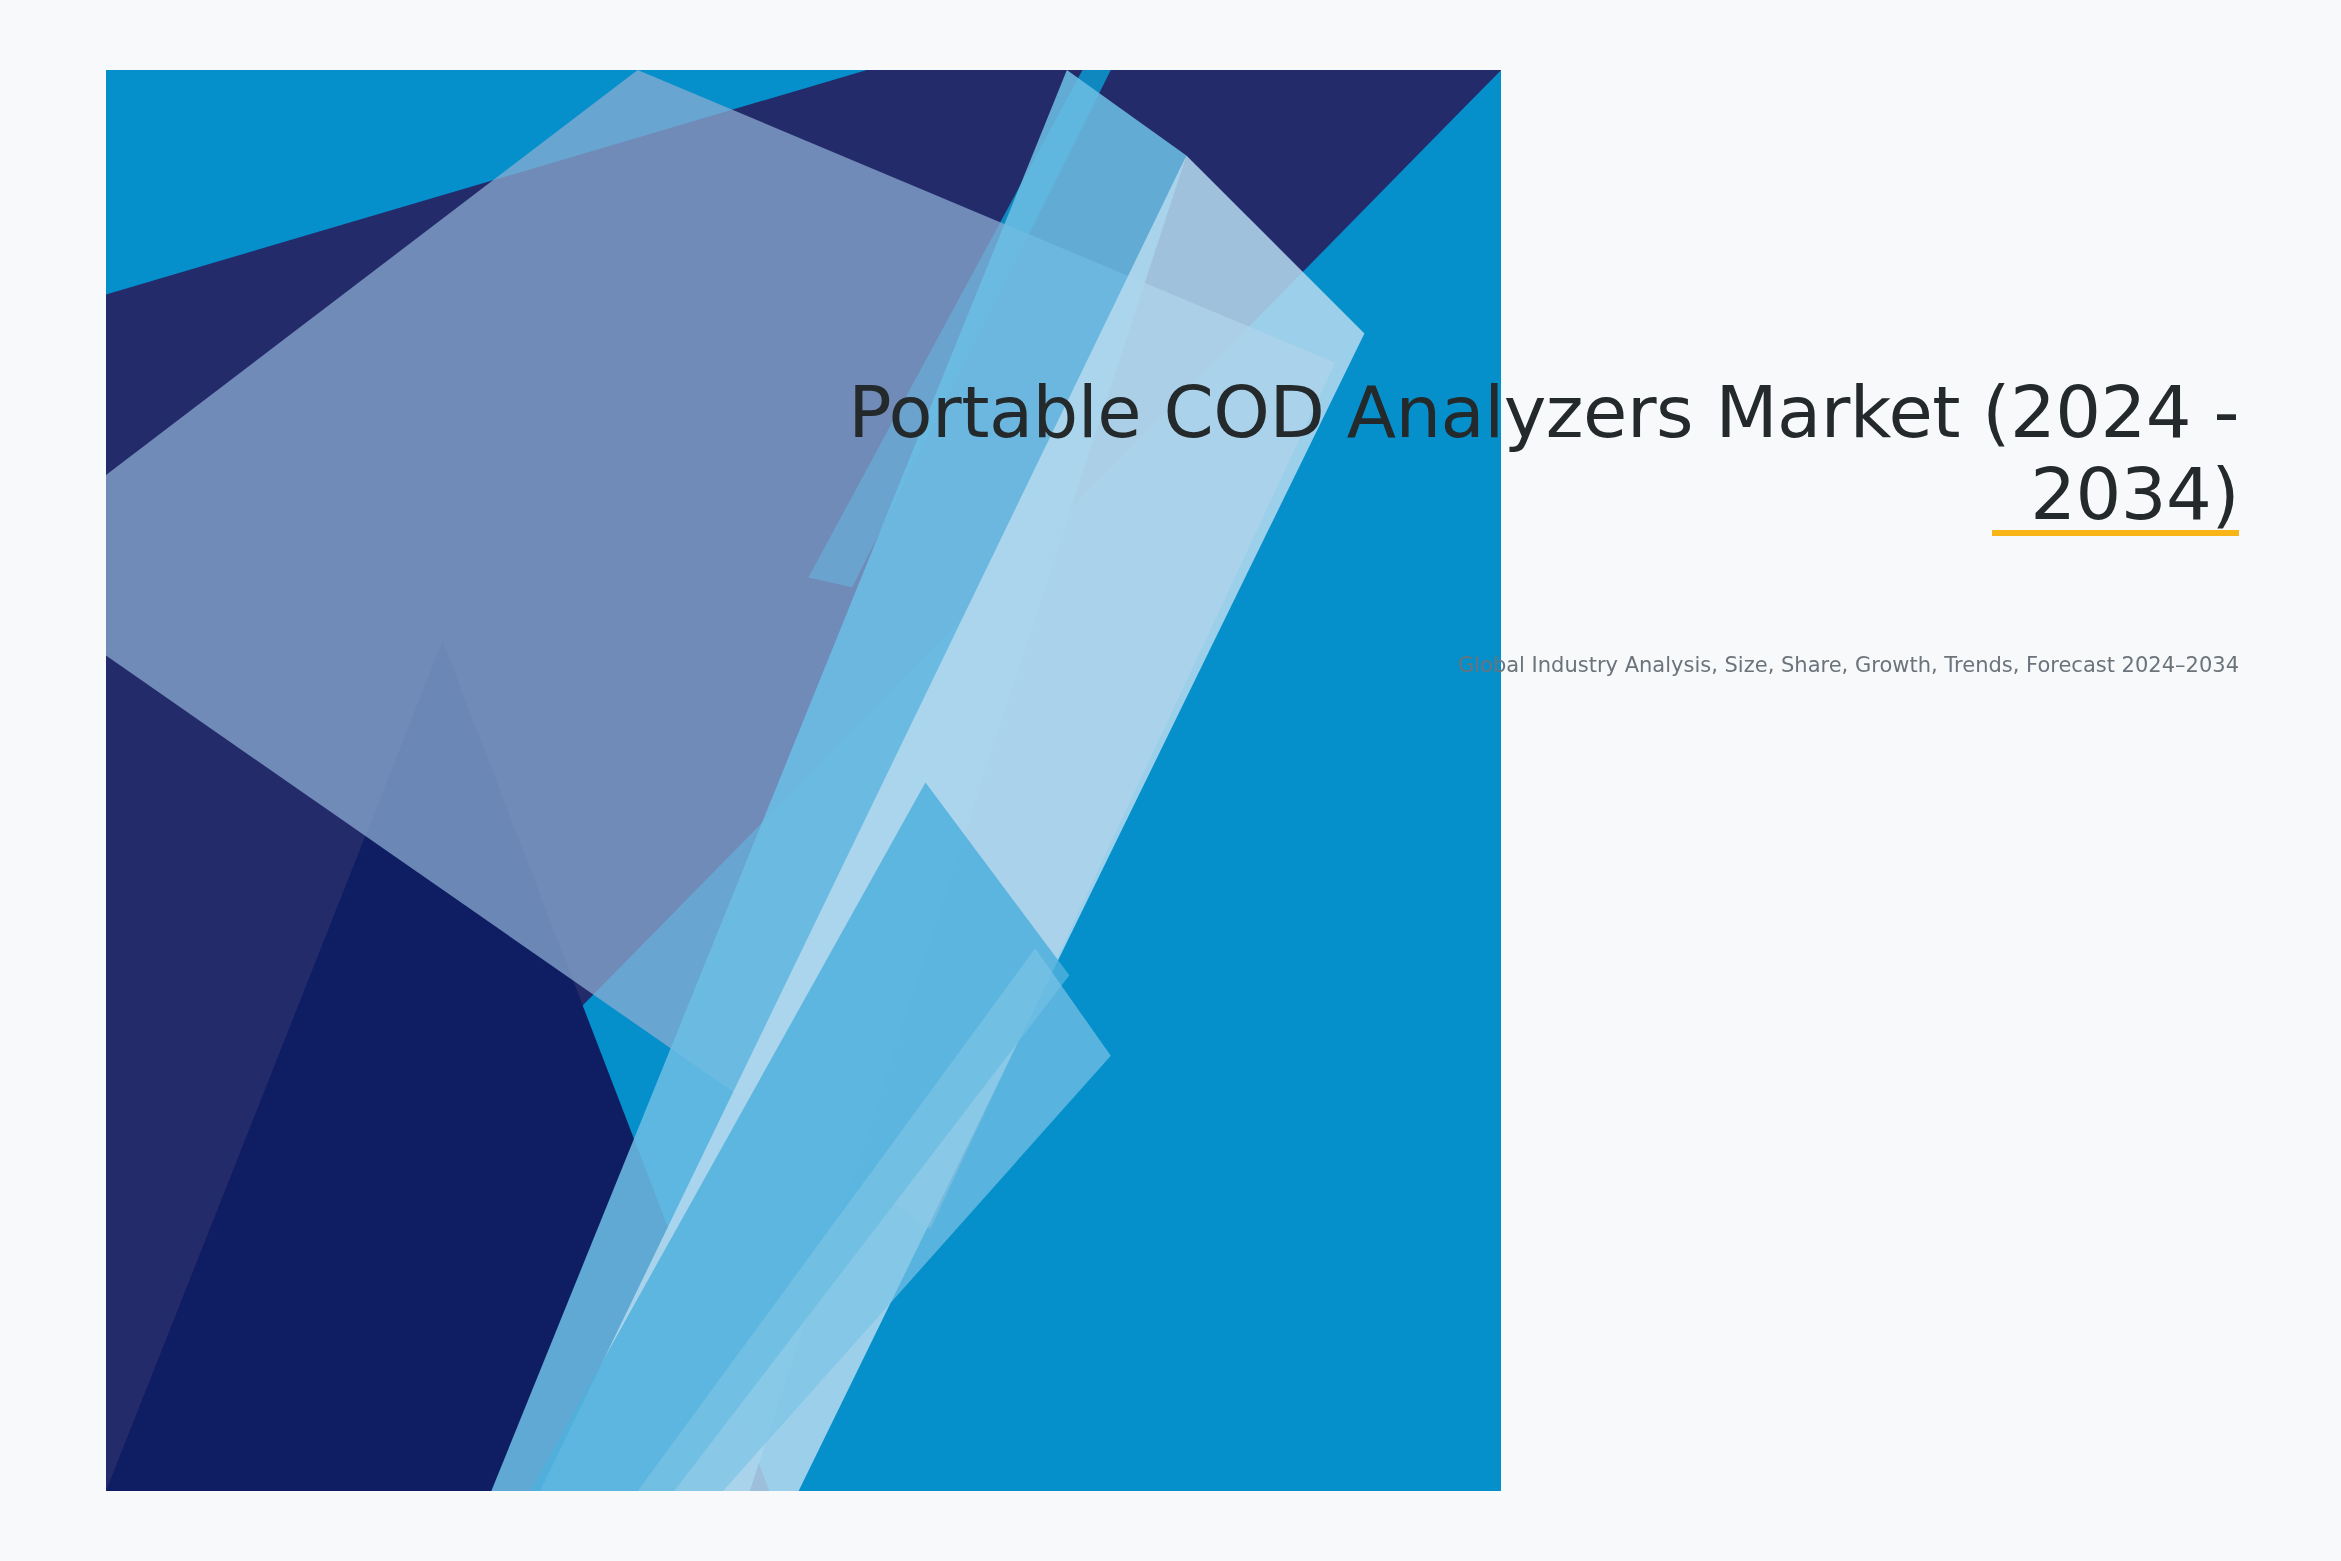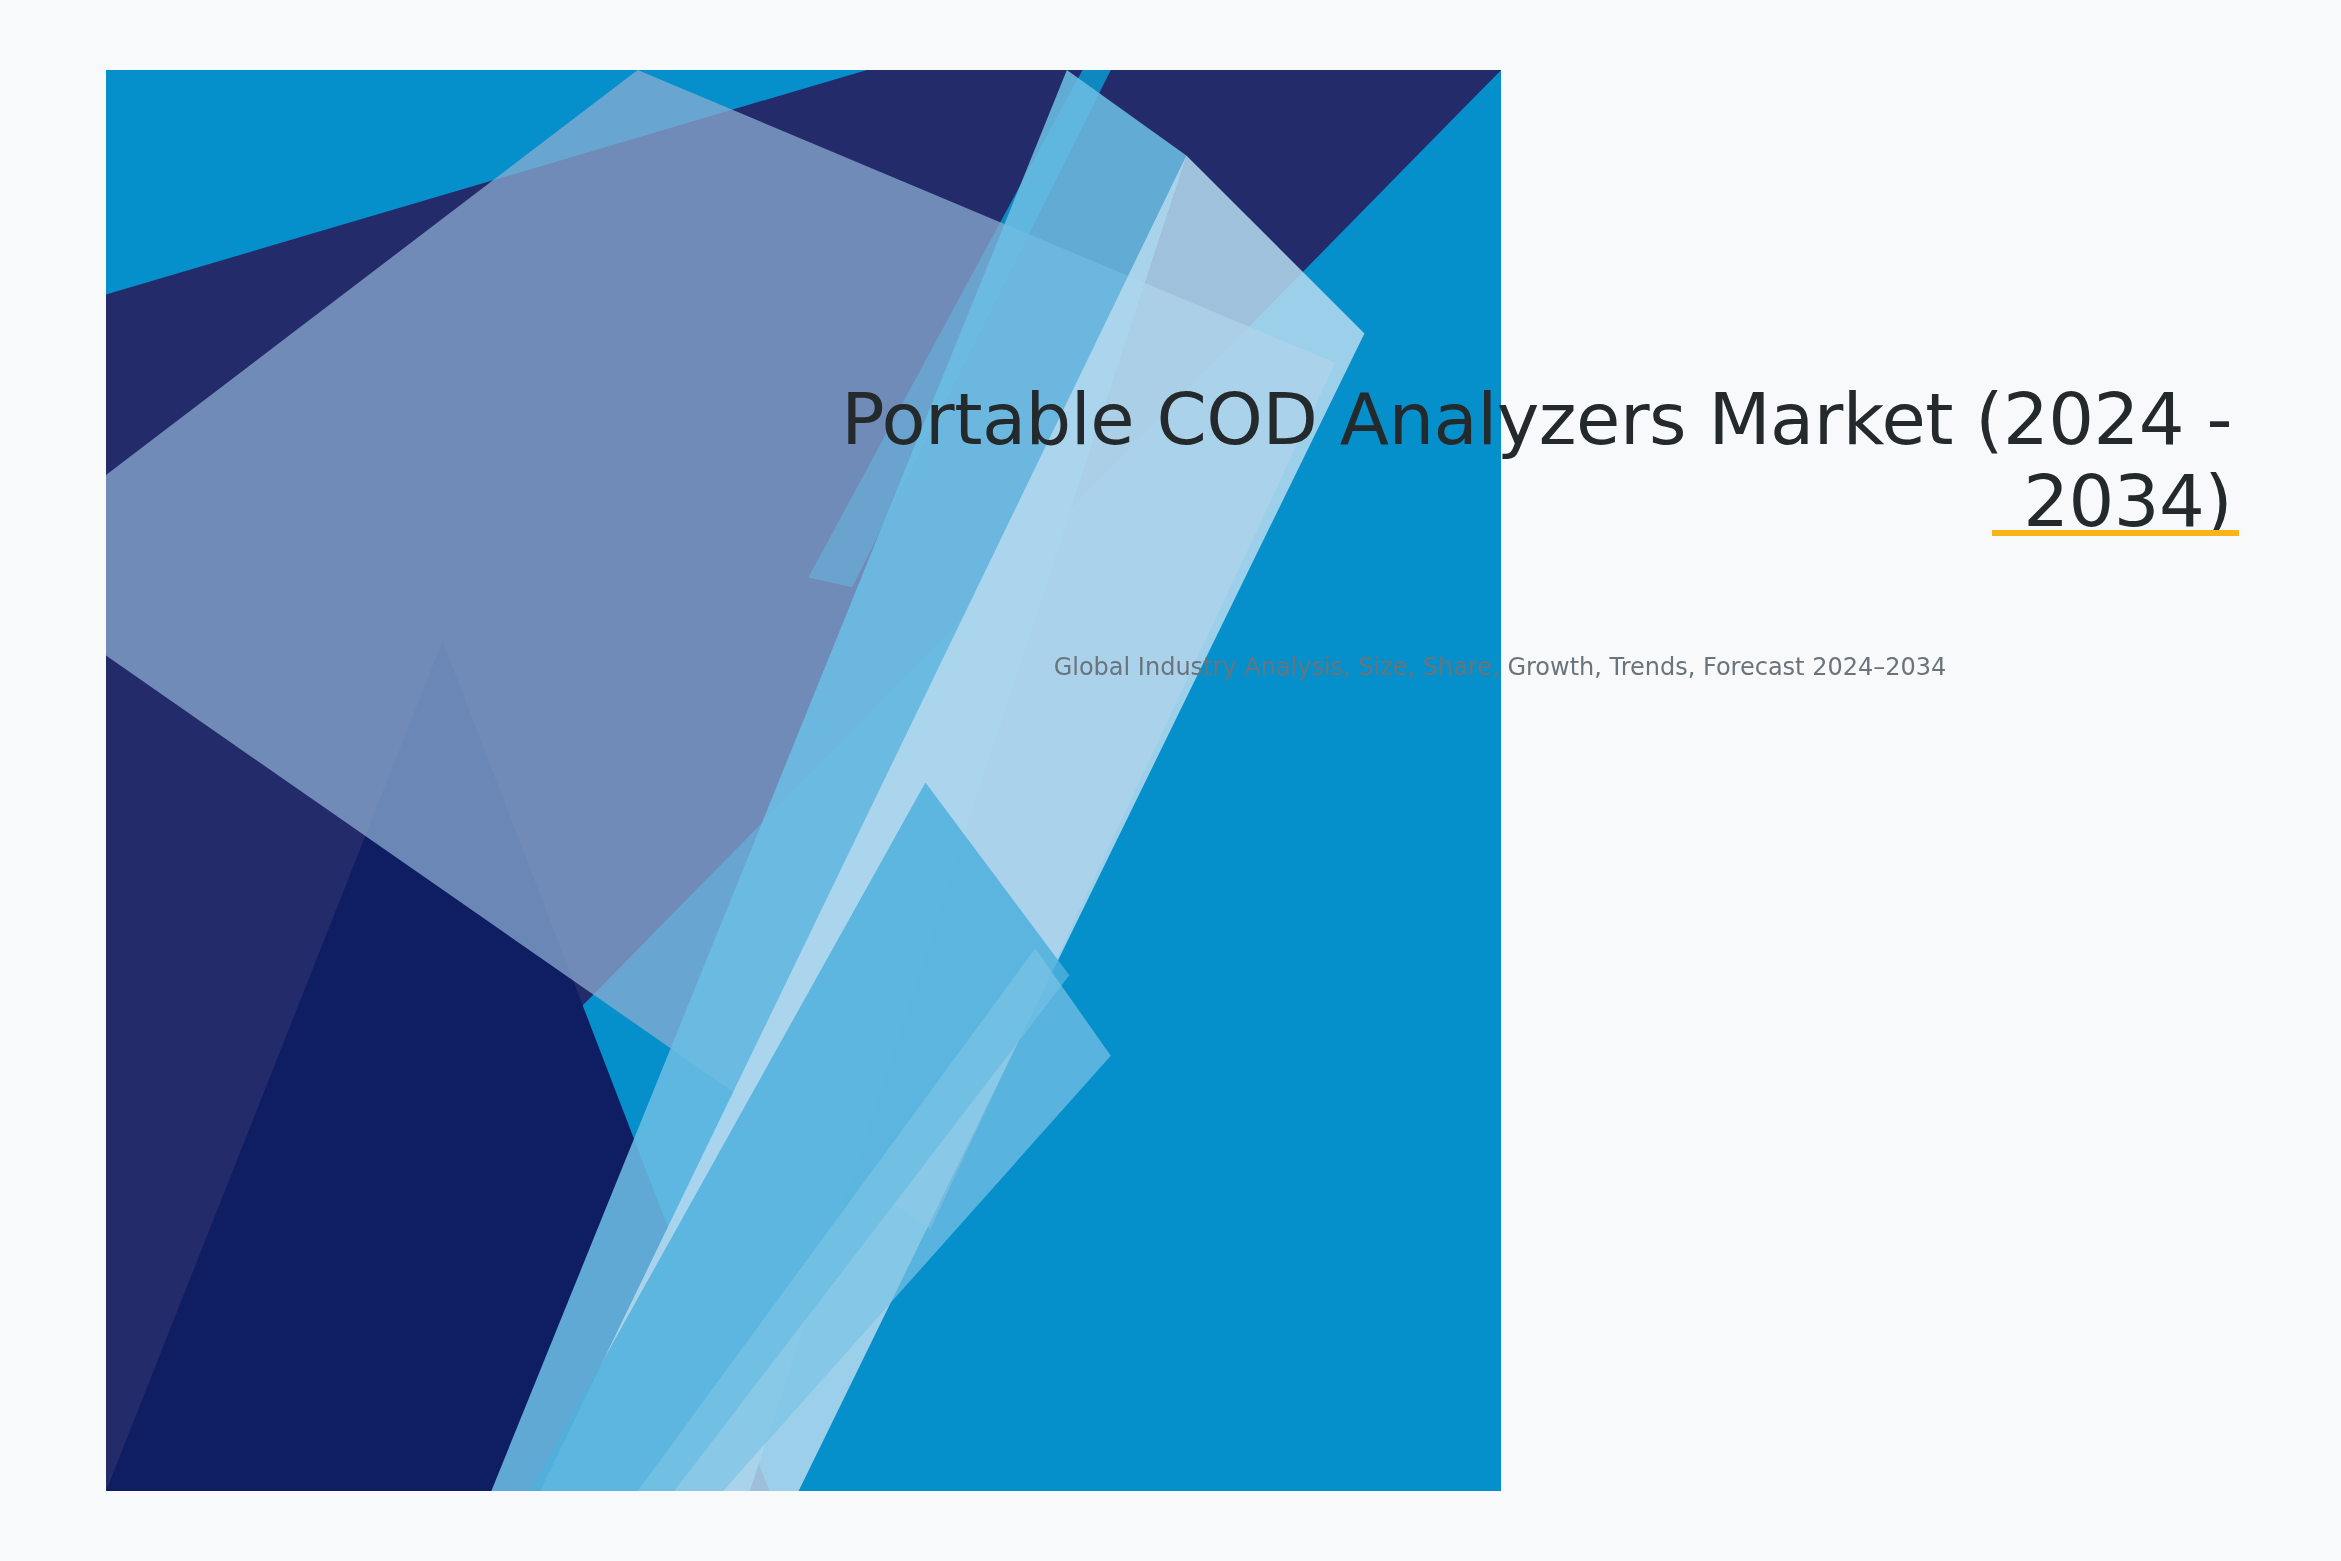--- a/index.html
+++ b/index.html
@@ -35,41 +35,41 @@
     width: 1478px;
     text-align: right;
   }
   #title {
     font-family: "DejaVu Sans", sans-serif;
     font-size: 72px;
     line-height: 1.14;
     font-weight: 400;
     color: #24292b;
     letter-spacing: -0.5px;
-    margin: 7px;
+    margin: 0;
     position: relative;
     display: block;
   }
   #title-underline {
     position: absolute;
     left: 1992px;
     top: 530px;
     width: 247px;
     height: 6.3px;
     background: #f9b417;
   }
   #subtitle {
     margin: 0;
     position: absolute;
     left: 761px;
     top: 652px;
     width: 1478px;
-    text-align: center;
+    text-align: right;
     font-family: "DejaVu Sans", sans-serif;
-    font-size: 24px;
+    font-size: 21px;
     line-height: 1.30;
     font-weight: 400;
     color: #6b737b;
   }
 </style>
 </head>
 <body>
 
 <div id="cover">
 

